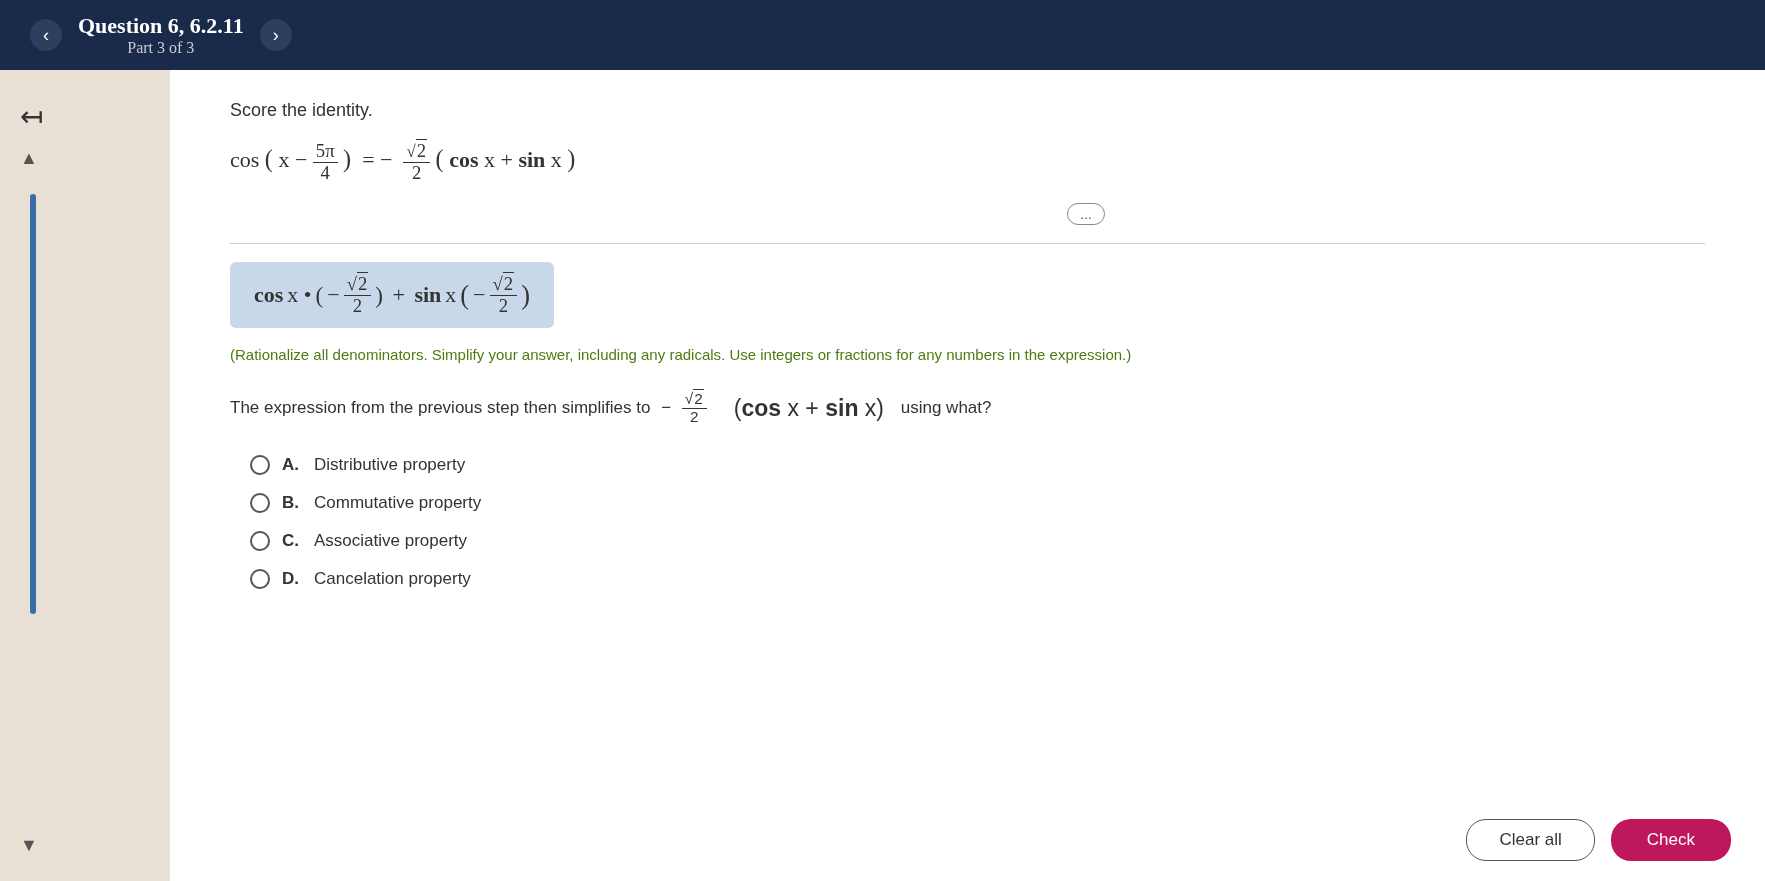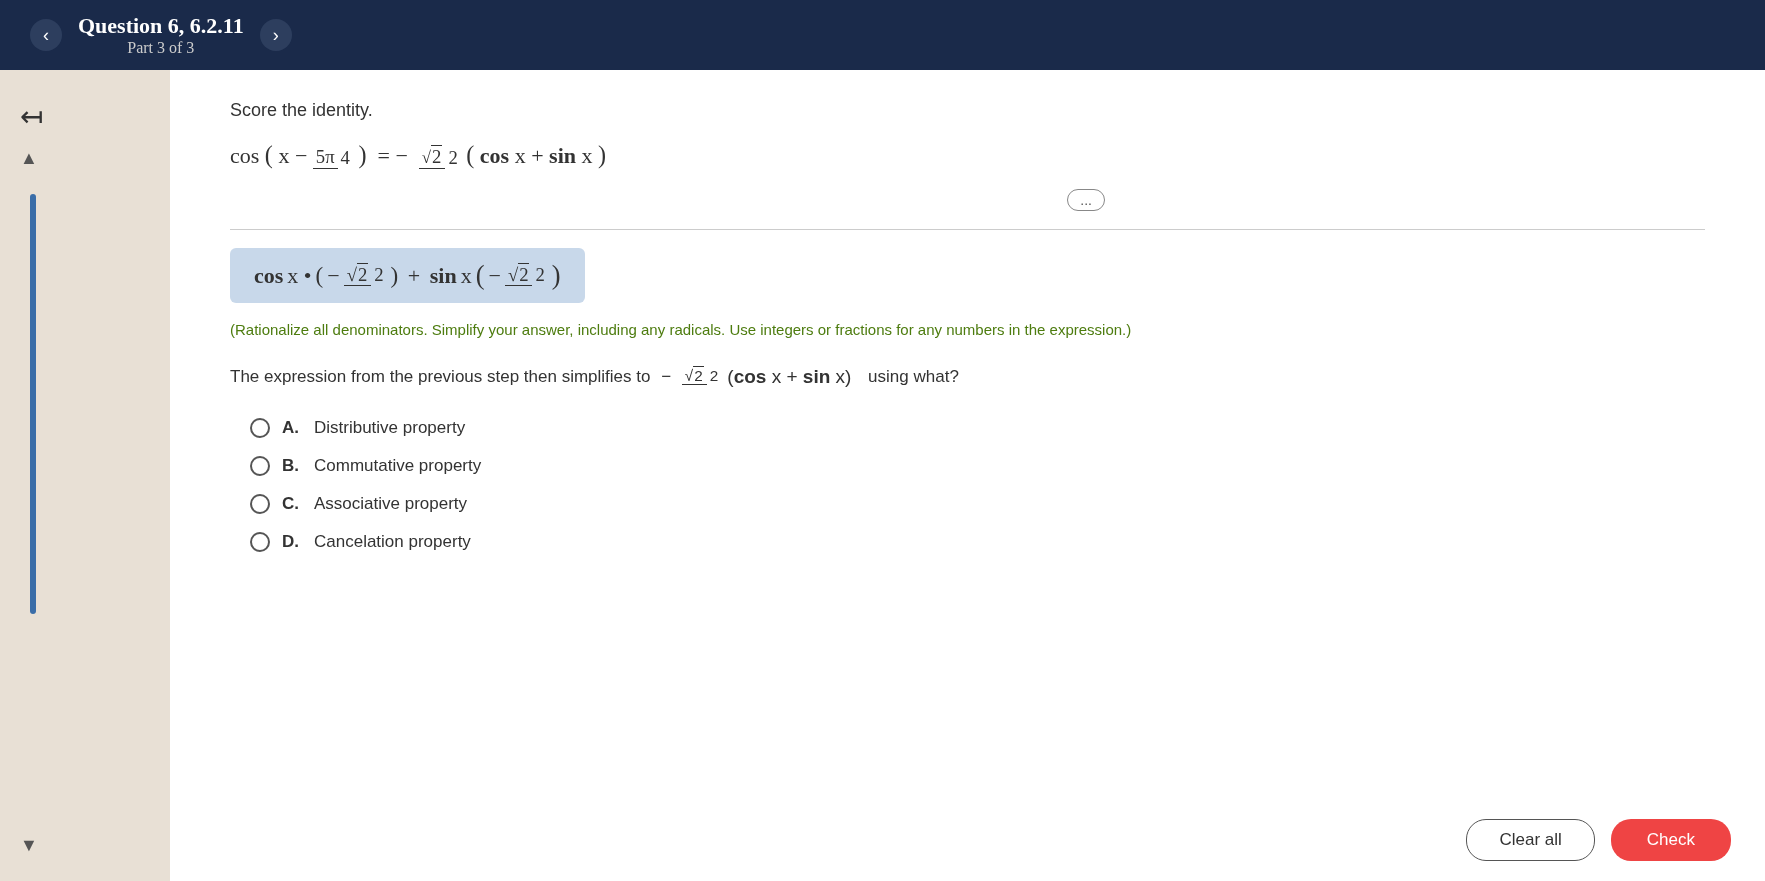--- a/index.html
+++ b/index.html
@@ -46,21 +46,21 @@
     .sidebar-down-arrow { font-size: 18px; color: #555; padding: 5px 20px; cursor: pointer; margin-top: auto; margin-bottom: 20px; }
     .blue-bar { width: 6px; background: #3a6da8; min-height: 420px; margin-left: 30px; margin-top: 20px; border-radius: 3px; }
 
     
     .content { flex: 1; padding: 30px 60px; }
 
     .verify-label { font-size: 18px; color: #333; margin-bottom: 20px; font-family: Arial, sans-serif; }
 
     
     .math-main { font-size: 22px; margin-bottom: 20px; color: #333; }
-    .math-fraction { display: inline-flex; flex-direction: row; align-items: center; vertical-align: middle; line-height: 1.1; }
+    .math-fraction { display: inline-flex; flex-direction: column; align-items: center; vertical-align: middle; line-height: 1.1; }
     .math-fraction .numerator { border-bottom: 1.5px solid #333; padding: 0 3px; font-size: 0.85em; }
     .math-fraction .denominator { padding: 0 3px; font-size: 0.85em; }
 
     .divider { border: none; border-top: 1.5px solid #ccc; margin: 18px 0; }
 
     
     .expression-box {
       background: #c8d8ea;
       border-radius: 6px;
       display: inline-block;
@@ -129,21 +129,21 @@
       border-radius: 20px;
       background: #fff;
       padding: 10px 32px;
       font-size: 17px;
       color: #333;
       cursor: pointer;
       font-family: Arial, sans-serif;
     }
     .check-btn {
       border-radius: 20px;
-      background: #ef4444;
+      background: #be185d;
       color: #fff;
       border: none;
       padding: 10px 36px;
       font-size: 17px;
       cursor: pointer;
       font-family: Arial, sans-serif;
     }
   </style>
 </head>
 <body>
@@ -227,21 +227,21 @@
     <div class="rationalize-note">(Rationalize all denominators. Simplify your answer, including any radicals. Use integers or fractions for any numbers in the expression.)</div>
 
     
     <div class="simplifies-text">
       <span>The expression from the previous step then simplifies to</span>
       &nbsp;−&nbsp;
       <span class="math-fraction" style="font-size:18px;">
         <span class="numerator"><span>√</span><span style="border-top:1.5px solid #333; padding:0 1px;">2</span></span>
         <span class="denominator">2</span>
       </span>
-      <span style="font-size:19px;">(<b>cos</b> x + <b>sin</b> x)</span>
+      <span style="font-size:23px;margin-left:21px;">(<b>cos</b> x + <b>sin</b> x)</span>
       &nbsp;
       <span>using what?</span>
     </div>
 
     
     <div class="options">
 
       <div class="option-item">
         <div class="radio-circle"></div>
         <span class="option-letter">A.</span>

